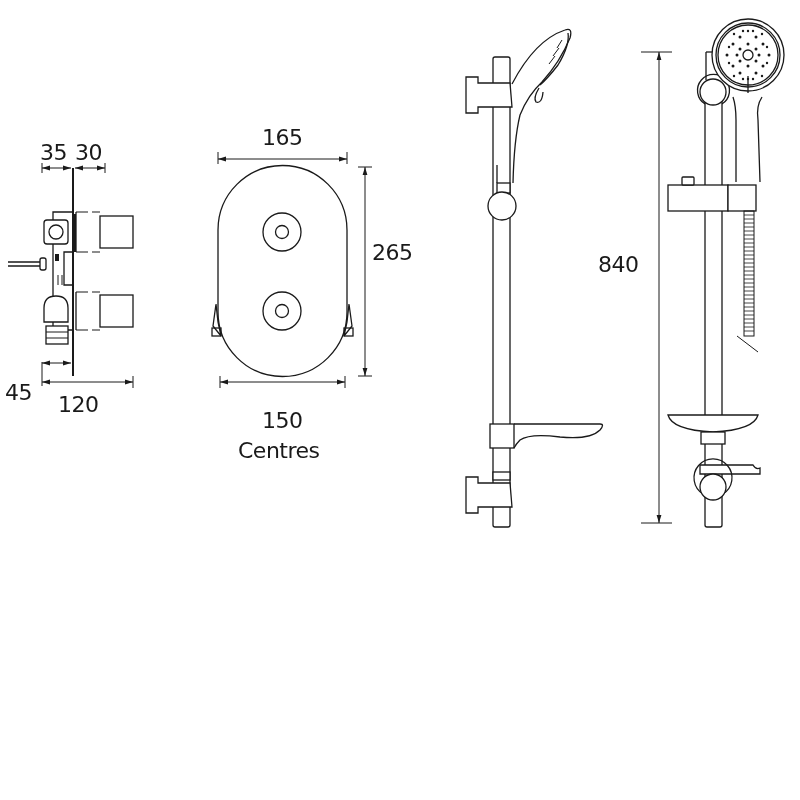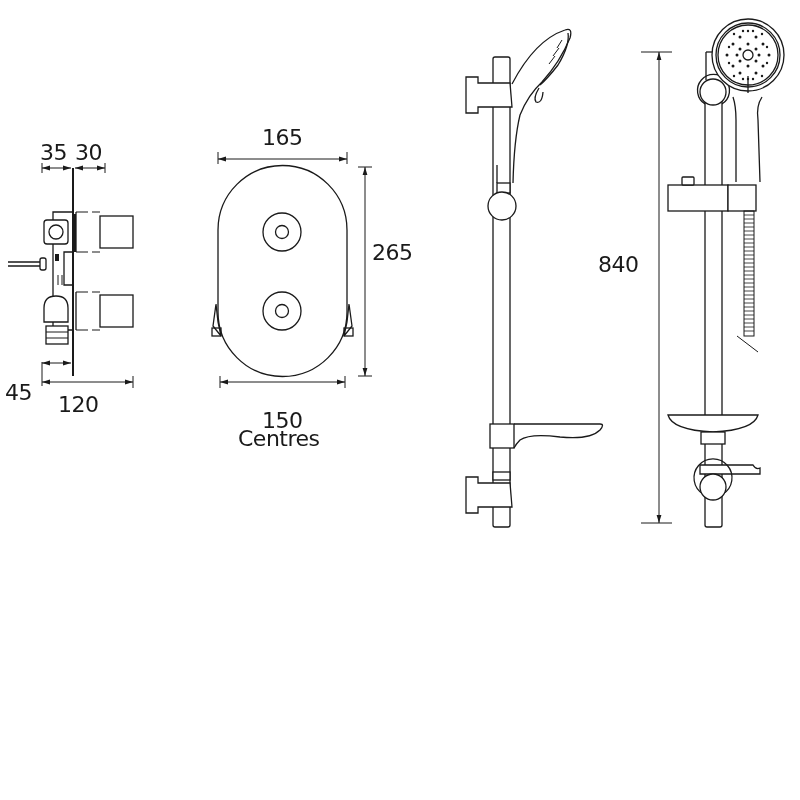--- a/index.html
+++ b/index.html
@@ -245,16 +245,16 @@
 
   
   <span class="dim-label" style="left:40px; top:142px;">35</span>
   <span class="dim-label" style="left:75px; top:142px;">30</span>
   <span class="dim-label" style="left:5px; top:366px;margin-top:16px;">45</span>
   <span class="dim-label" style="left:58px; top:394px;">120</span>
 
   <span class="dim-label" style="left:262px; top:127px;">165</span>
   <span class="dim-label" style="left:372px; top:242px;">265</span>
   <span class="dim-label" style="left:262px; top:410px;">150</span>
-  <span class="dim-label" style="left:238px; top:428px;">Centres</span>
+  <span class="dim-label" style="left:238px; top:440px;">Centres</span>
 
   <span class="dim-label" style="left:598px; top:254px;">840</span>
 </div>
 
 </body></html>

